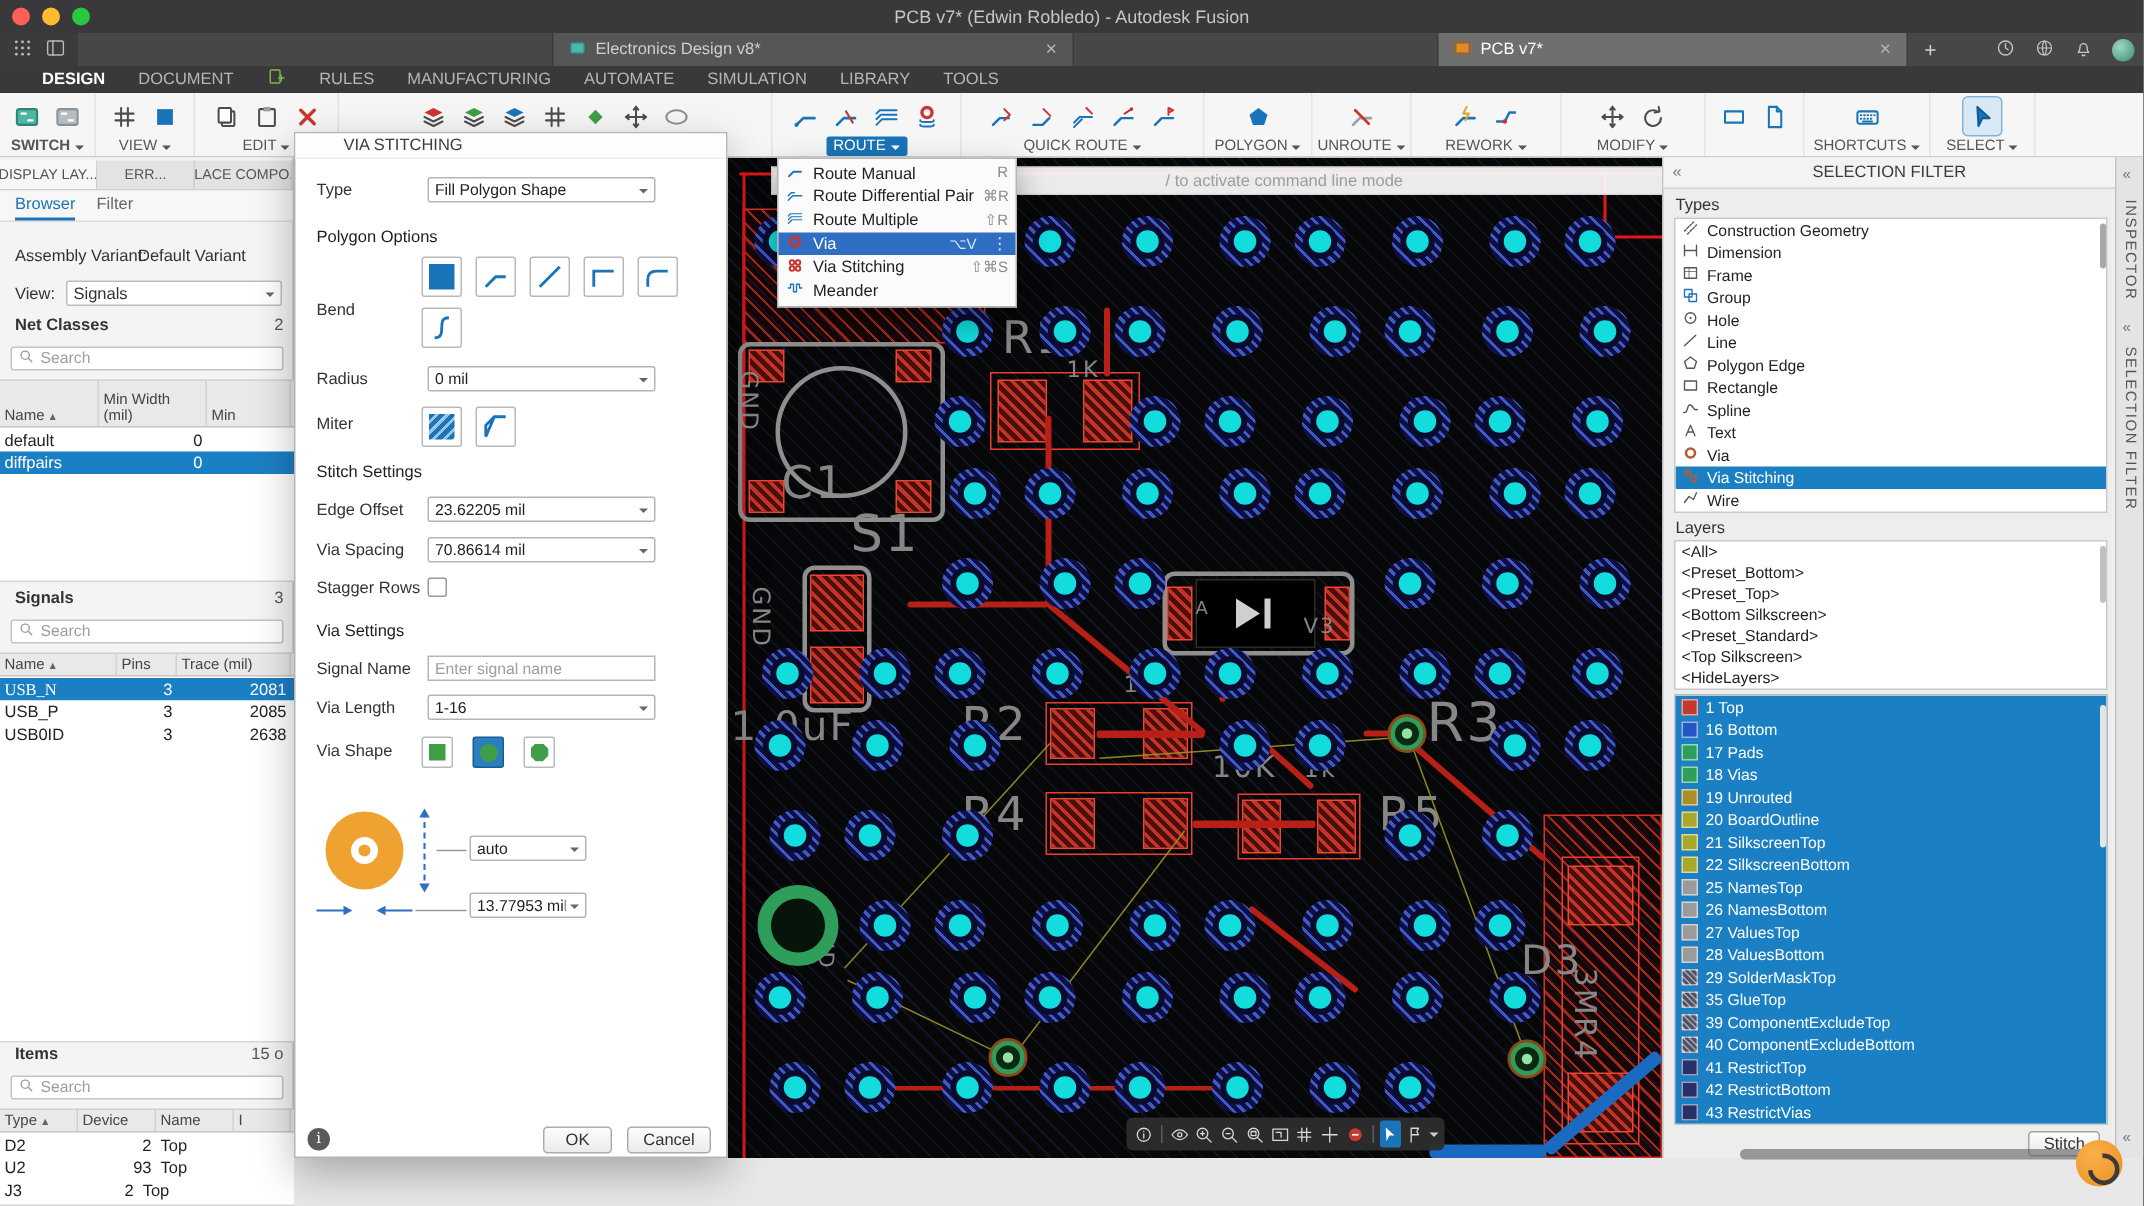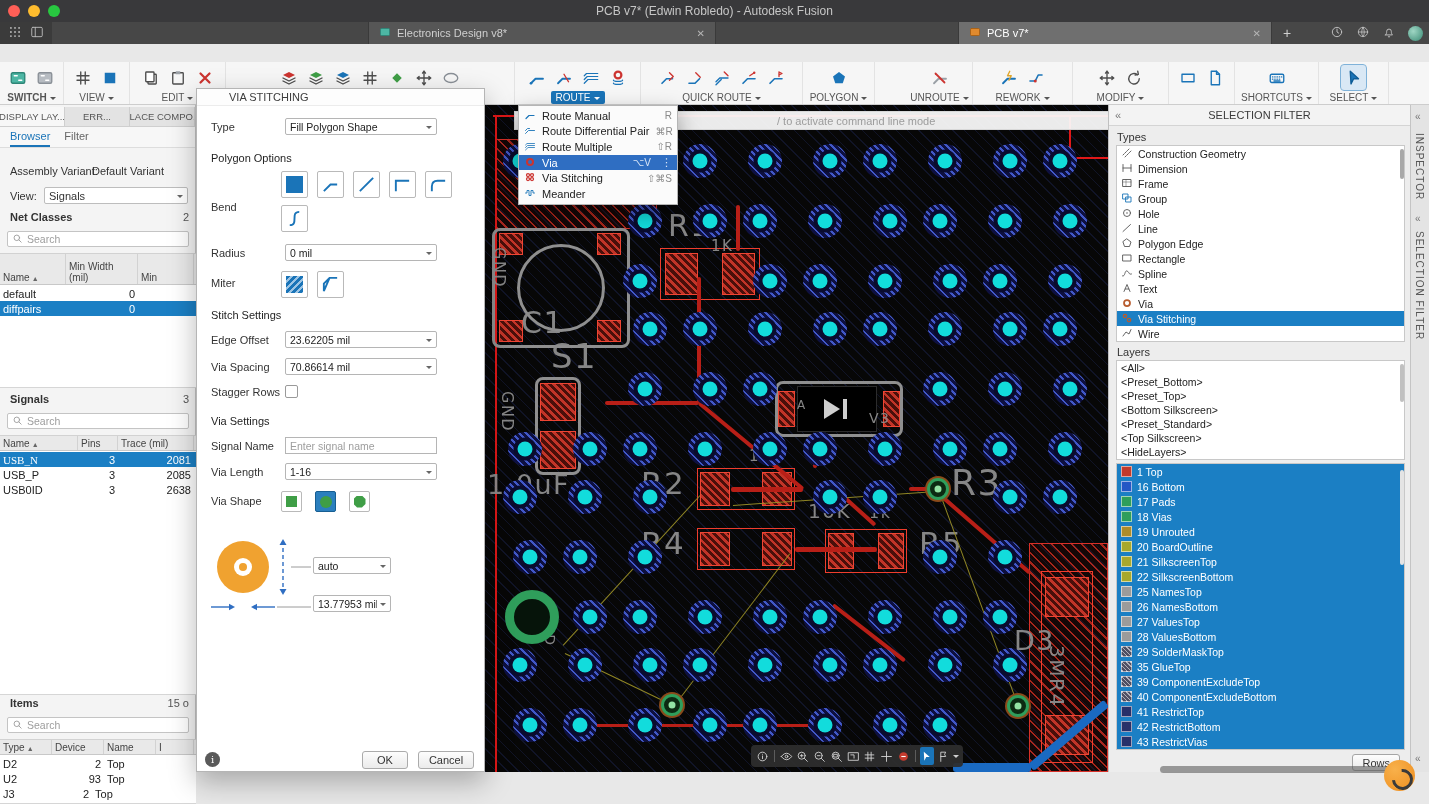--- a/index.html
+++ b/index.html
@@ -230,20 +230,34 @@
       <div class="tab active" style="position: absolute; left: 958px; top: 0px; width: 314px; height: 22px;">
         <span><svg width="12" height="12" viewBox="0 0 24 24" fill="none" stroke="#4d4d4d" stroke-width="1.8" stroke-linecap="round" stroke-linejoin="round">
             <rect x="3" y="5" width="18" height="14" rx="2" fill="#e08a2e" stroke="#a85f12"></rect>
           </svg></span>
         <span>PCB v7*</span>
         <span class="x">✕</span>
       </div>
       <div class="newtab" style="position: absolute; left: 1276px; top: 0px; width: 22px; height: 22px;">+</div>
     </div>
 
+  <div class="menubar" id="menubar">
+      <span class="mi active">DESIGN</span>
+      <span class="mi">DOCUMENT</span>
+      <span><svg width="13" height="13" viewBox="0 0 24 24" fill="none" stroke="#7ab648" stroke-width="1.8" stroke-linecap="round" stroke-linejoin="round">
+          <rect x="4" y="3" width="12" height="16" rx="1" stroke="#7ab648"></rect>
+          <path d="M14 13h7M17.5 9.5v7" stroke="#7ab648"></path>
+        </svg></span>
+      <span class="mi">RULES</span>
+      <span class="mi">MANUFACTURING</span>
+      <span class="mi">AUTOMATE</span>
+      <span class="mi">SIMULATION</span>
+      <span class="mi">LIBRARY</span>
+      <span class="mi">TOOLS</span>
+    </div>
 
   <div class="ribbon" id="ribbon">
       <div class="rgroup" style="width: 64px; font-weight: bold;">
         <div class="ricons">
           <span class="ribtn">
             <svg width="18" height="18" viewBox="0 0 24 24" fill="none" stroke="#4d4d4d" stroke-width="1.8" stroke-linecap="round" stroke-linejoin="round">
               <rect x="3" y="5" width="18" height="14" rx="2" fill="#4db6a4" stroke="#2e8577"></rect>
               <path d="M7 9h4M13 15h4" stroke="#fff"></path>
             </svg>
           </span>
@@ -424,21 +438,21 @@
             <svg width="18" height="18" viewBox="0 0 24 24" fill="none" stroke="#4d4d4d" stroke-width="1.8" stroke-linecap="round" stroke-linejoin="round">
               <path d="M12 4l8 6-3 9H7L4 10z" fill="#1a74b8" stroke="none"></path>
             </svg>
           </span>
         </div>
         <span class="rlabel">
           <span>POLYGON</span>
           <span class="car"></span>
         </span>
       </div>
-      <div class="rgroup" style="width: 66px; margin-left: 32px;">
+      <div class="rgroup" style="width: 66px;">
         <div class="ricons">
           <span class="ribtn">
             <svg width="18" height="18" viewBox="0 0 24 24" fill="none" stroke="#4d4d4d" stroke-width="1.8" stroke-linecap="round" stroke-linejoin="round">
               <path d="M4 19l6-6h10" stroke="#9aa0a6" stroke-width="2.4"></path>
               <path d="M6 6l12 12" stroke="#cc3430" stroke-width="2.4"></path>
             </svg>
           </span>
         </div>
         <span class="rlabel">
           <span>UNROUTE</span>
@@ -580,21 +594,21 @@
       <div class="trace" style="position: absolute; left: 455px; top: 388px; width: 119.097px; height: 4px; transform: rotate(40.9144deg); transform-origin: 0px 2px;"></div>
       <div class="trace" style="position: absolute; left: 92px; top: 618.5px; width: 256px; height: 3px; transform: rotate(0deg); transform-origin: 0px 1.5px;"></div>
       <div class="trace" style="position: absolute; left: 348px; top: 498px; width: 91.214px; height: 4px; transform: rotate(37.875deg); transform-origin: 0px 2px;"></div>
       <div class="trace" style="position: absolute; left: 253px; top: 98px; width: 46px; height: 4px; transform: rotate(90deg); transform-origin: 0px 2px;"></div>
       <div class="trace" style="position: absolute; left: 350px; top: 382px; width: 53.8145px; height: 4px; transform: rotate(41.9872deg); transform-origin: 0px 2px;"></div>
       <div class="btrace" style="position: absolute; left: 468px; top: 657.5px; width: 78px; height: 9px; transform: rotate(0deg); transform-origin: 0px 4.5px;"></div>
       <div class="btrace" style="position: absolute; left: 546px; top: 657.5px; width: 98.5951px; height: 9px; transform: rotate(-40.4752deg); transform-origin: 0px 4.5px;"></div>
       <div class="clabel" style="left: 183px; top: 106px; font-size: 30px;">R1</div>
       <div class="clabel" style="left: 226px; top: 134px; font-size: 15px;">1K</div>
       <div class="clabel" style="left: 36px; top: 203px; font-size: 30px;">C1</div>
-      <div class="clabel" style="left: 66px; top: 234px; font-size: 34px;">S1</div>
+      <div class="clabel" style="left: 82px; top: 234px; font-size: 34px;">S1</div>
       <div class="clabel" style="left: 2px; top: 366px; font-size: 27px;">1.0uF</div>
       <div class="clabel" style="left: 156px; top: 363px; font-size: 31px;">R2</div>
       <div class="clabel" style="left: 264px; top: 344px; font-size: 15px;">1K</div>
       <div class="clabel" style="left: 156px; top: 423px; font-size: 31px;">R4</div>
       <div class="clabel" style="left: 323px; top: 396px; font-size: 20px;">10K</div>
       <div class="clabel" style="left: 384px; top: 400px; font-size: 16px;">1k</div>
       <div class="clabel" style="left: 466px; top: 360px; font-size: 36px;">R3</div>
       <div class="clabel" style="left: 434px; top: 423px; font-size: 31px;">R5</div>
       <div class="clabel" style="left: 529px; top: 522px; font-size: 27px;">D3</div>
       <div class="clabel" style="left: 312px; top: 294px; font-size: 12px;">A</div>
@@ -1071,21 +1085,21 @@
         <div class="li">
           <span class="swatch" style="background-color: rgb(40, 48, 105);"></span>
           <span>42 RestrictBottom</span>
         </div>
         <div class="li">
           <span class="swatch" style="background-color: rgb(40, 48, 105);"></span>
           <span>43 RestrictVias</span>
         </div>
         <div class="scroll" style="position: absolute; left: 283px; top: 6px; width: 4px; height: 95px; background: rgb(228, 228, 228);"></div>
       </div>
-    <div class="resetbtn" style="top:649px">Rows</div>
+    <div class="resetbtn" style="top:649px">Stitch</div>
   </div>
 
   <div class="rstrip">
     <span class="chev2" style="top:6px">«</span>
     <span class="vtext" style="top:28px">INSPECTOR</span>
     <span class="chev2" style="top:108px">«</span>
     <span class="vtext" style="top:126px">SELECTION FILTER</span>
     <span class="chev2" style="top:648px">«</span>
   </div>
 

